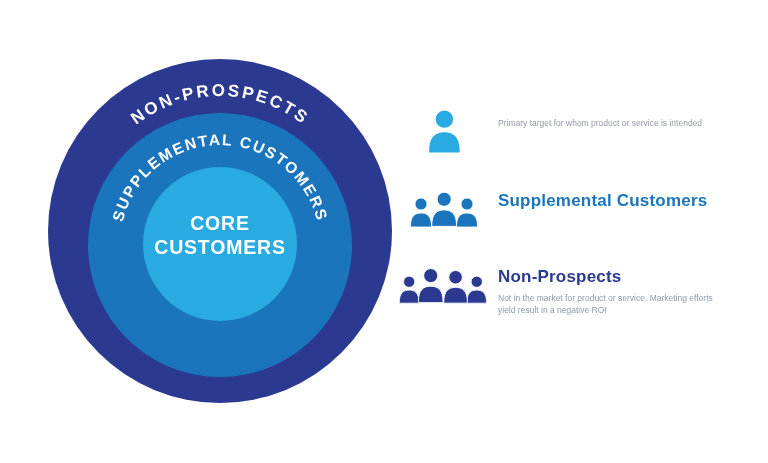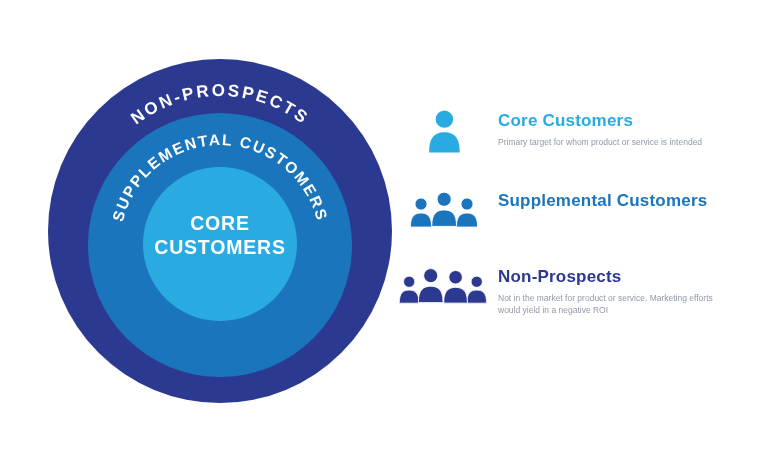--- a/index.html
+++ b/index.html
@@ -108,21 +108,20 @@
 
   <div class="legend">
 
     <div class="legend-item">
       <div class="icon-box">
         <svg width="40" height="46" viewBox="0 0 40 46" fill="#29abe2">
           <use href="#person" transform="translate(2,1) scale(1.45)"></use>
         </svg>
       </div>
       <div class="legend-text">
-        <div class="legend-title t-core">Core Customers</div>
         <div class="legend-desc">Primary target for whom product or service is intended</div>
       </div>
     </div>
 
     <div class="legend-item">
       <div class="icon-box">
         <svg width="72" height="42" viewBox="0 0 72 42" fill="#1b75bc">
           <use href="#person" transform="translate(0,9) scale(1.0)" stroke="#ffffff" stroke-width="0.8"></use>
           <use href="#person" transform="translate(46,9) scale(1.0)" stroke="#ffffff" stroke-width="0.8"></use>
           <use href="#person" transform="translate(21,3) scale(1.18)" stroke="#ffffff" stroke-width="0.8"></use>
@@ -137,18 +136,18 @@
       <div class="icon-box">
         <svg width="96" height="44" viewBox="0 0 96 44" fill="#2b3990">
           <use href="#person" transform="translate(0,11) scale(0.95)" stroke="#ffffff" stroke-width="0.8"></use>
           <use href="#person" transform="translate(69,11) scale(0.95)" stroke="#ffffff" stroke-width="0.8"></use>
           <use href="#person" transform="translate(19,3) scale(1.2)" stroke="#ffffff" stroke-width="0.8"></use>
           <use href="#person" transform="translate(45,5) scale(1.15)" stroke="#ffffff" stroke-width="0.8"></use>
         </svg>
       </div>
       <div class="legend-text">
         <div class="legend-title t-non">Non-Prospects</div>
-        <div class="legend-desc">Not in the market for product or service. Marketing efforts would yield in a negative ROI</div>
+        <div class="legend-desc">Not in the market for product or service. Marketing efforts yield result in a negative ROI</div>
       </div>
     </div>
 
   </div>
 </div>
 
 </body></html>

